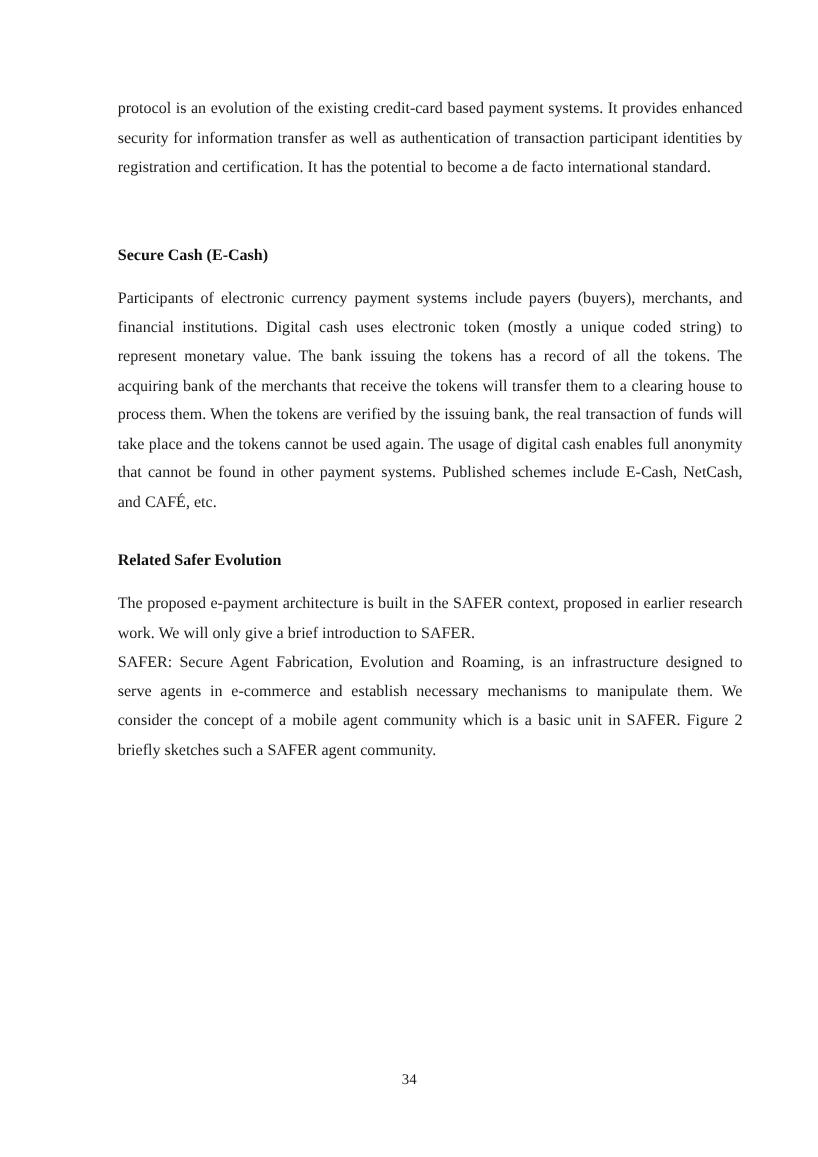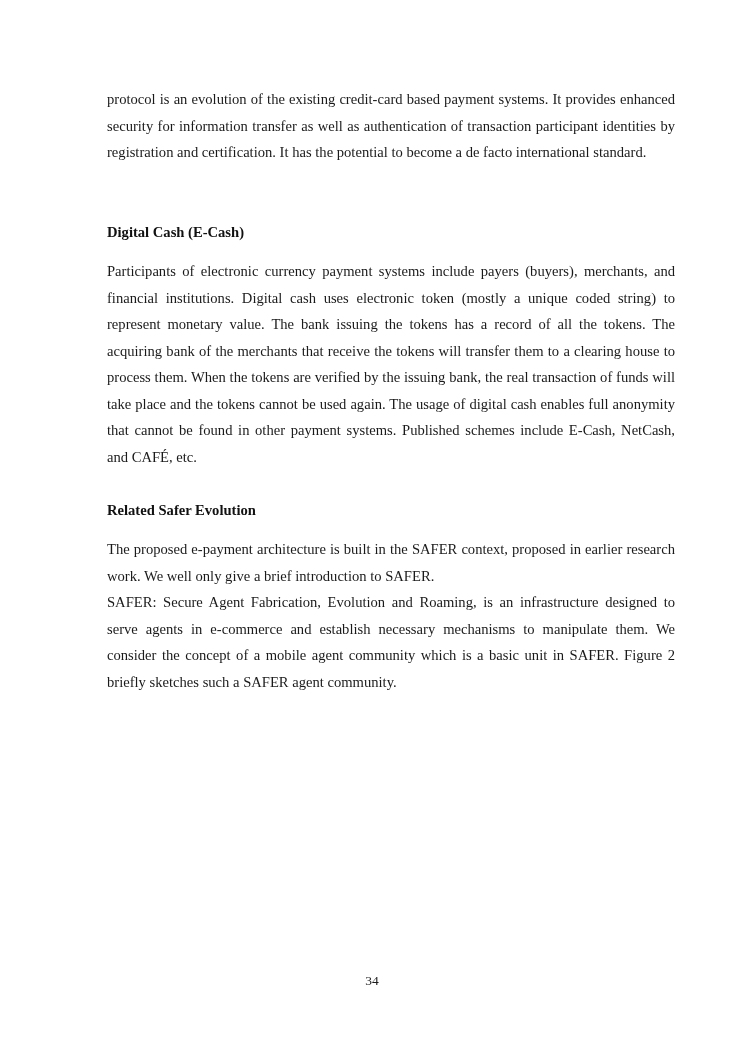--- a/index.html
+++ b/index.html
@@ -64,33 +64,33 @@
 <body>
 
 <div class="page">
 
   <div class="content">
 
     <p class="body-text">protocol is an evolution of the existing credit-card based payment systems. It provides enhanced security for information transfer as well as authentication of transaction participant identities by registration and certification. It has the potential to become a de facto international standard.</p>
 
     <div class="gap-large"></div>
 
-    <h2 class="section-heading">Digital Cash (E-Cash)</h2>
+    <h2 class="section-heading">Secure Cash (E-Cash)</h2>
 
     <div class="gap-small"></div>
 
     <p class="body-text">Participants of electronic currency payment systems include payers (buyers), merchants, and financial institutions. Digital cash uses electronic token (mostly a unique coded string) to represent monetary value. The bank issuing the tokens has a record of all the tokens. The acquiring bank of the merchants that receive the tokens will transfer them to a clearing house to process them. When the tokens are verified by the issuing bank, the real transaction of funds will take place and the tokens cannot be used again. The usage of digital cash enables full anonymity that cannot be found in other payment systems. Published schemes include E-Cash, NetCash, and CAFÉ, etc.</p>
 
     <div class="gap-medium"></div>
 
     <h2 class="section-heading">Related Safer Evolution</h2>
 
     <div class="gap-small"></div>
 
-    <p class="body-text">The proposed e-payment architecture is built in the SAFER context, proposed in earlier research work. We well only give a brief introduction to SAFER.</p>
+    <p class="body-text">The proposed e-payment architecture is built in the SAFER context, proposed in earlier research work. We will only give a brief introduction to SAFER.</p>
 
     <p class="body-text">SAFER: Secure Agent Fabrication, Evolution and Roaming, is an infrastructure designed to serve agents in e-commerce and establish necessary mechanisms to manipulate them. We consider the concept of a mobile agent community which is a basic unit in SAFER. Figure 2 briefly sketches such a SAFER agent community.</p>
 
   </div>
 
   <div class="page-number">34</div>
 
 </div>
 
 </body></html>

